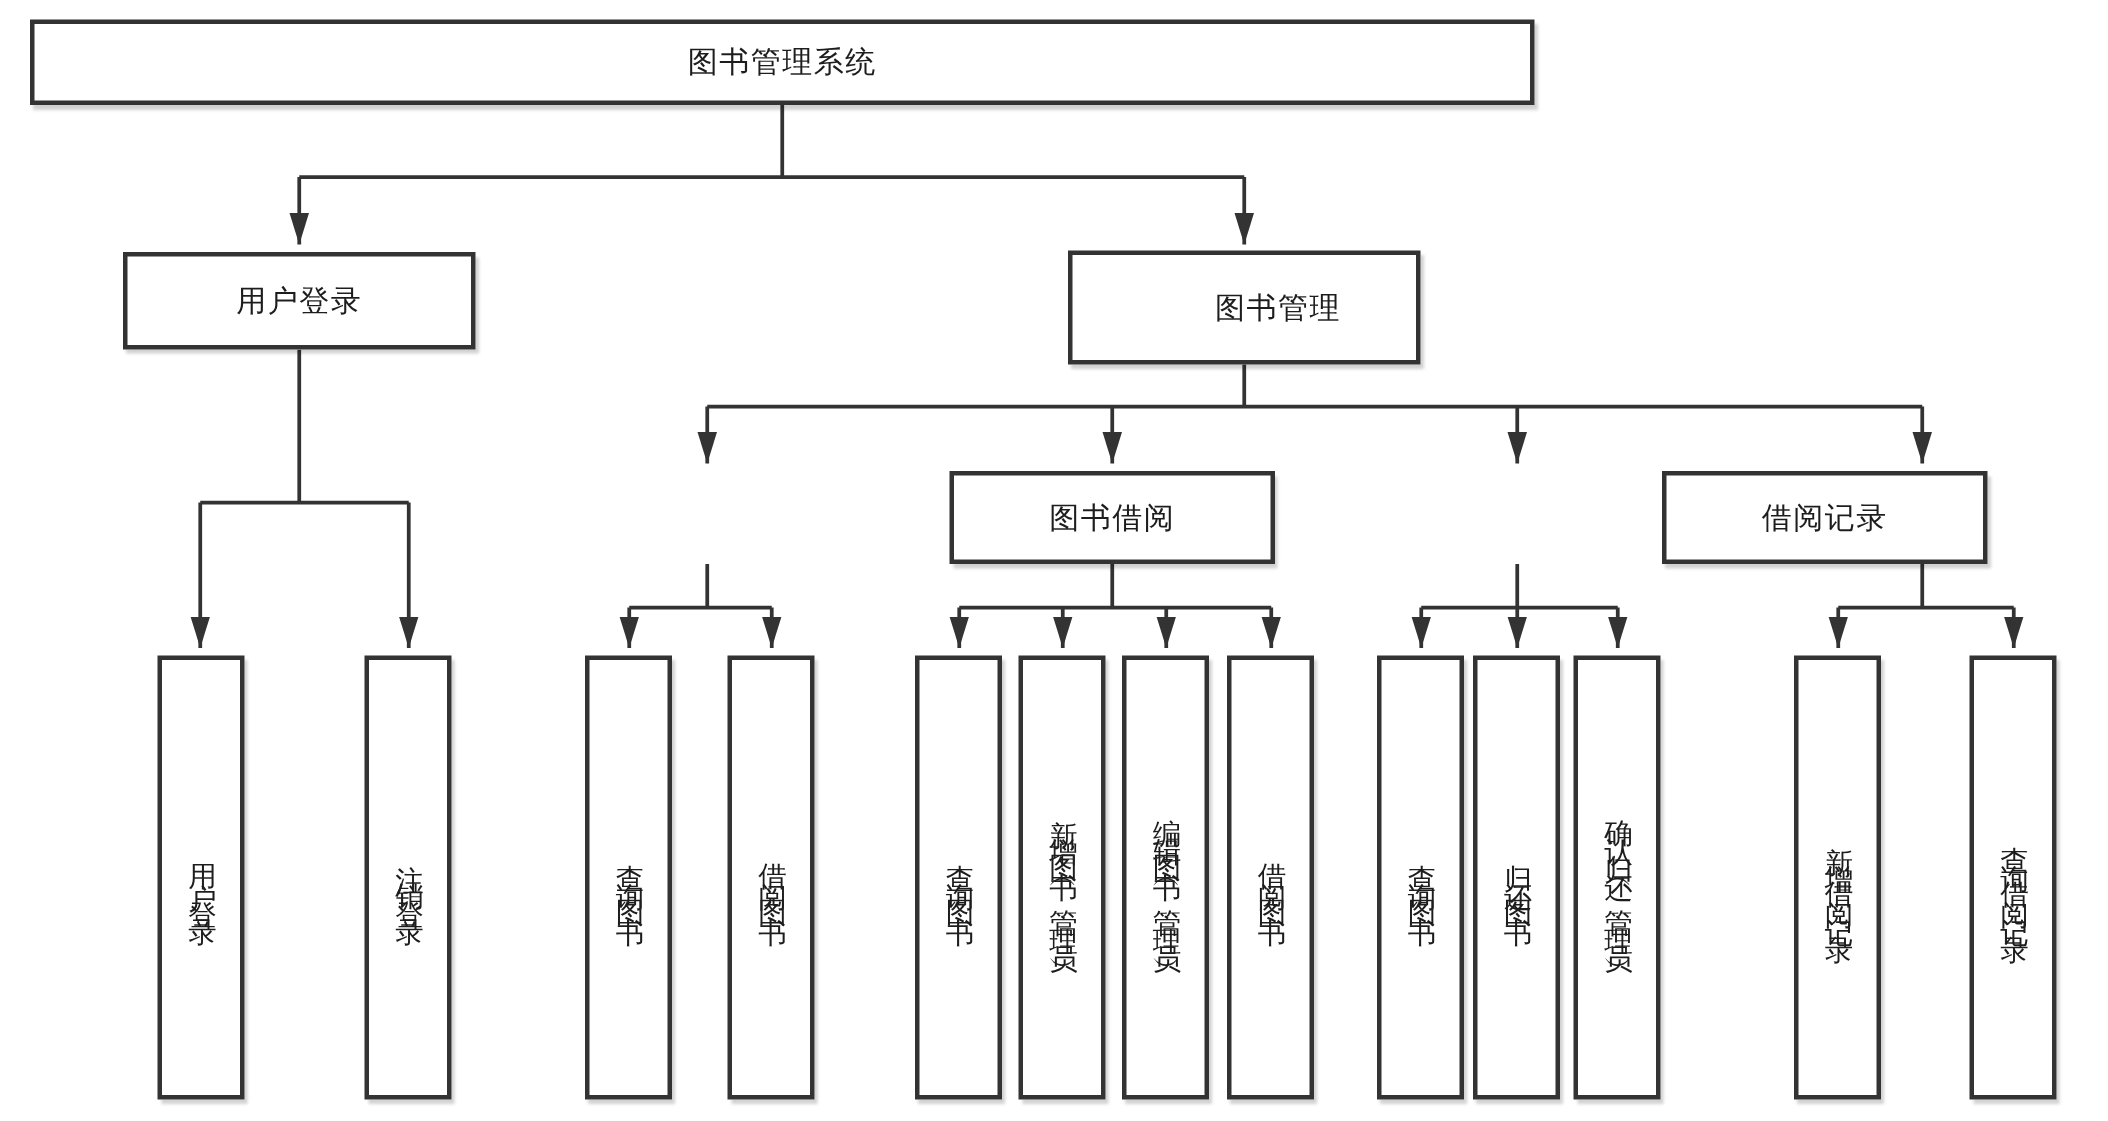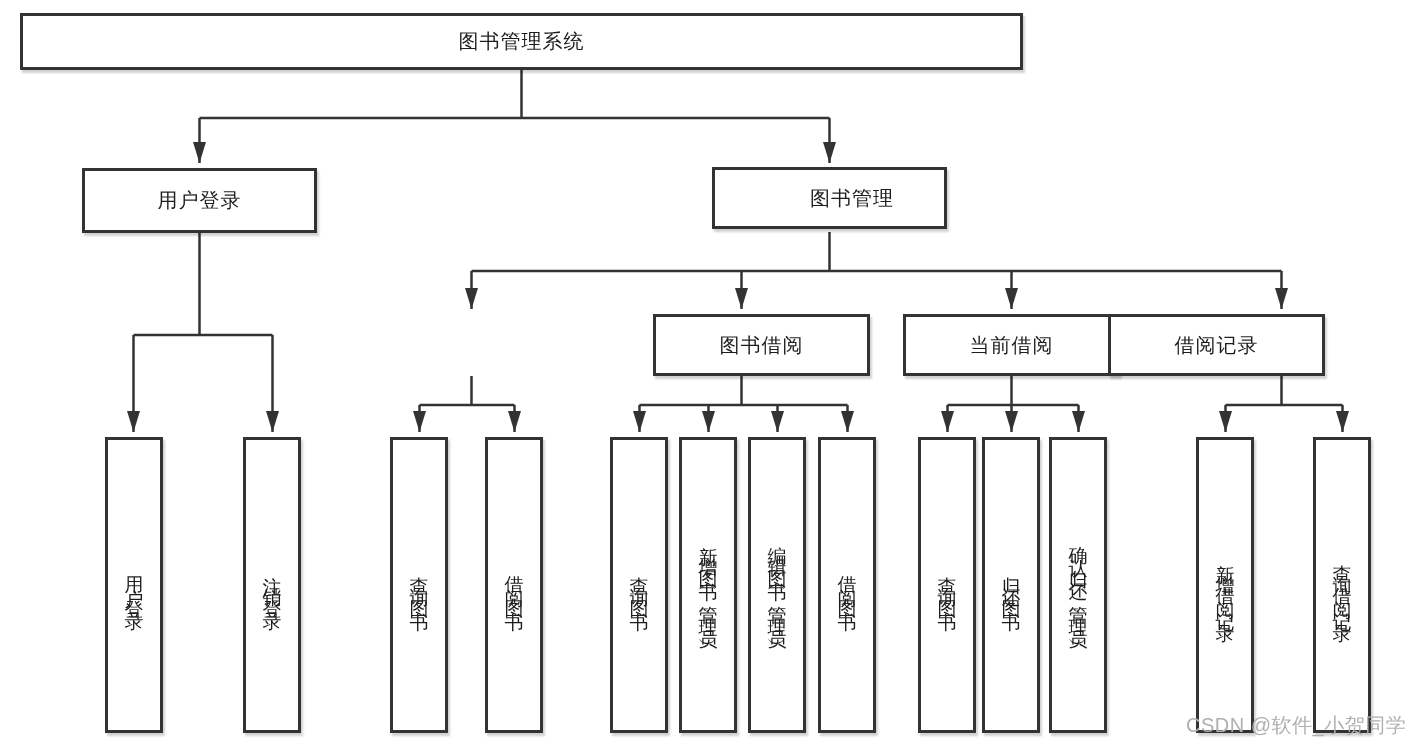--- a/index.html
+++ b/index.html
@@ -97,24 +97,23 @@
 
     <path d="M1281.5 376 V405"></path>
     <path d="M1225.5 405 H1342.5"></path>
     <path d="M1225.5 405 V432" marker-end="url(#arrow)"></path>
     <path d="M1342.5 405 V432" marker-end="url(#arrow)"></path>
   </svg>
 
   <div class="node" style="left:20px;top:13px;width:1003px;height:57px;">图书管理系统</div>
 
   <div class="node" style="left:82px;top:168px;width:235px;height:65px;">用户登录</div>
-  <div class="node" style="left:712px;top:167px;width:235px;height:62px;padding-left:45px;">图书管理</div>
+  <div class="node" style="left:712px;top:167px;width:235px;height:76px;padding-left:45px;">图书管理</div>
 
-  <div class="node" style="left:633px;top:314px;width:217px;height:62px;margin-left:20px;">图书借阅</div>
-  <div class="node" style="left:903px;top:314px;width:217px;height:62px;">当前借阅</div>
+  <div class="node" style="left:633px;top:314px;width:217px;height:62px;">图书借阅</div>
   <div class="node" style="left:1108px;top:314px;width:217px;height:62px;">借阅记录</div>
 
   <div class="node leaf" style="left:105px;top:437px;width:58px;height:296px;">
     <span class="vtext">用户登录</span>
   </div>
   <div class="node leaf" style="left:243px;top:437px;width:58px;height:296px;">
     <span class="vtext">注销登录</span>
   </div>
 
   <div class="node leaf" style="left:390px;top:437px;width:58px;height:296px;">
@@ -147,15 +146,14 @@
     <span class="vtext">确认归还（管理员）</span>
   </div>
 
   <div class="node leaf" style="left:1196px;top:437px;width:58px;height:296px;">
     <span class="vtext">新增借阅记录</span>
   </div>
   <div class="node leaf" style="left:1313px;top:437px;width:58px;height:296px;">
     <span class="vtext">查询借阅记录</span>
   </div>
 
-  <div class="watermark">CSDN @软件_小贺同学</div>
 
 </div>
 
 </body></html>

